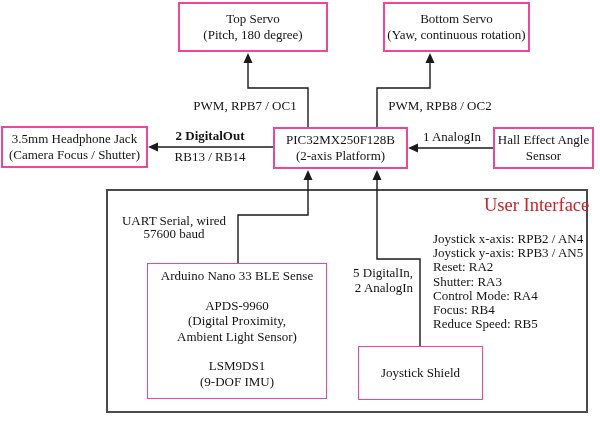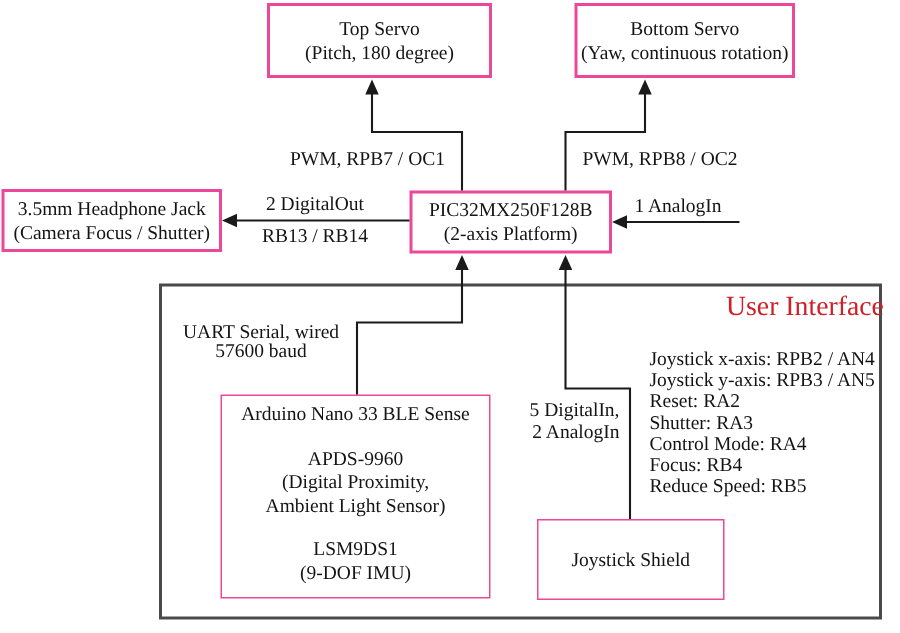--- a/index.html
+++ b/index.html
@@ -99,40 +99,44 @@
   <div class="box" id="box-pic32">
     <div>PIC32MX250F128B</div>
     <div>(2-axis Platform)</div>
   </div>
 
   <div class="box" id="box-headphone">
     <div>3.5mm Headphone Jack</div>
     <div>(Camera Focus / Shutter)</div>
   </div>
 
+  <div class="box" id="box-hall">
+    <div>Hall Effect Angle</div>
+    <div>Sensor</div>
+  </div>
 
   <div class="box thin" id="box-arduino">
     <div class="ard-group">Arduino Nano 33 BLE Sense</div>
     <div class="ard-gap"></div>
     <div>APDS-9960</div>
     <div>(Digital Proximity,</div>
     <div>Ambient Light Sensor)</div>
     <div class="ard-gap"></div>
     <div>LSM9DS1</div>
     <div>(9-DOF IMU)</div>
   </div>
 
   <div class="box thin" id="box-joystick">
     <div>Joystick Shield</div>
   </div>
 
   <div class="lbl center" style="left:245px;top:98px;">PWM, RPB7 / OC1</div>
   <div class="lbl center" style="left:440px;top:98px;">PWM, RPB8 / OC2</div>
 
-  <div class="lbl center" style="left:210px;top:128px;">2 DigitalOut</div>
+  <div class="lbl center" style="left:210px;top:128px;font-weight:bold;">2 DigitalOut</div>
   <div class="lbl center" style="left:210px;top:149px;">RB13 / RB14</div>
 
   <div class="lbl center" style="left:452px;top:129px;">1 AnalogIn</div>
 
   <div class="lbl uart center" style="left:174px;top:215px;">
     <div>UART Serial, wired</div>
     <div>57600 baud</div>
   </div>
 
   <div class="lbl conn-io" style="left:323px;top:265px;width:90px;">

